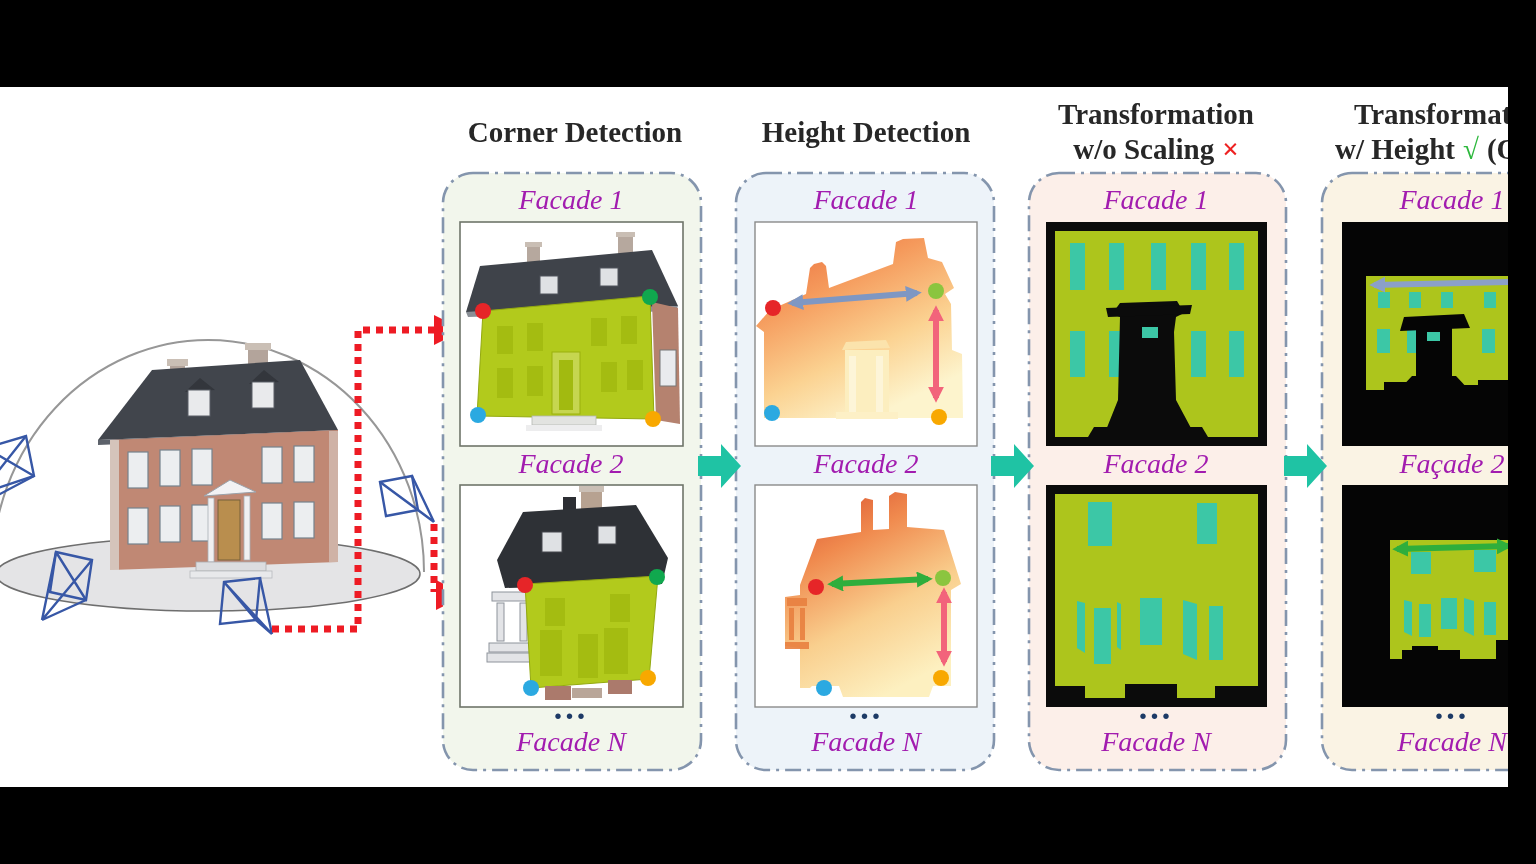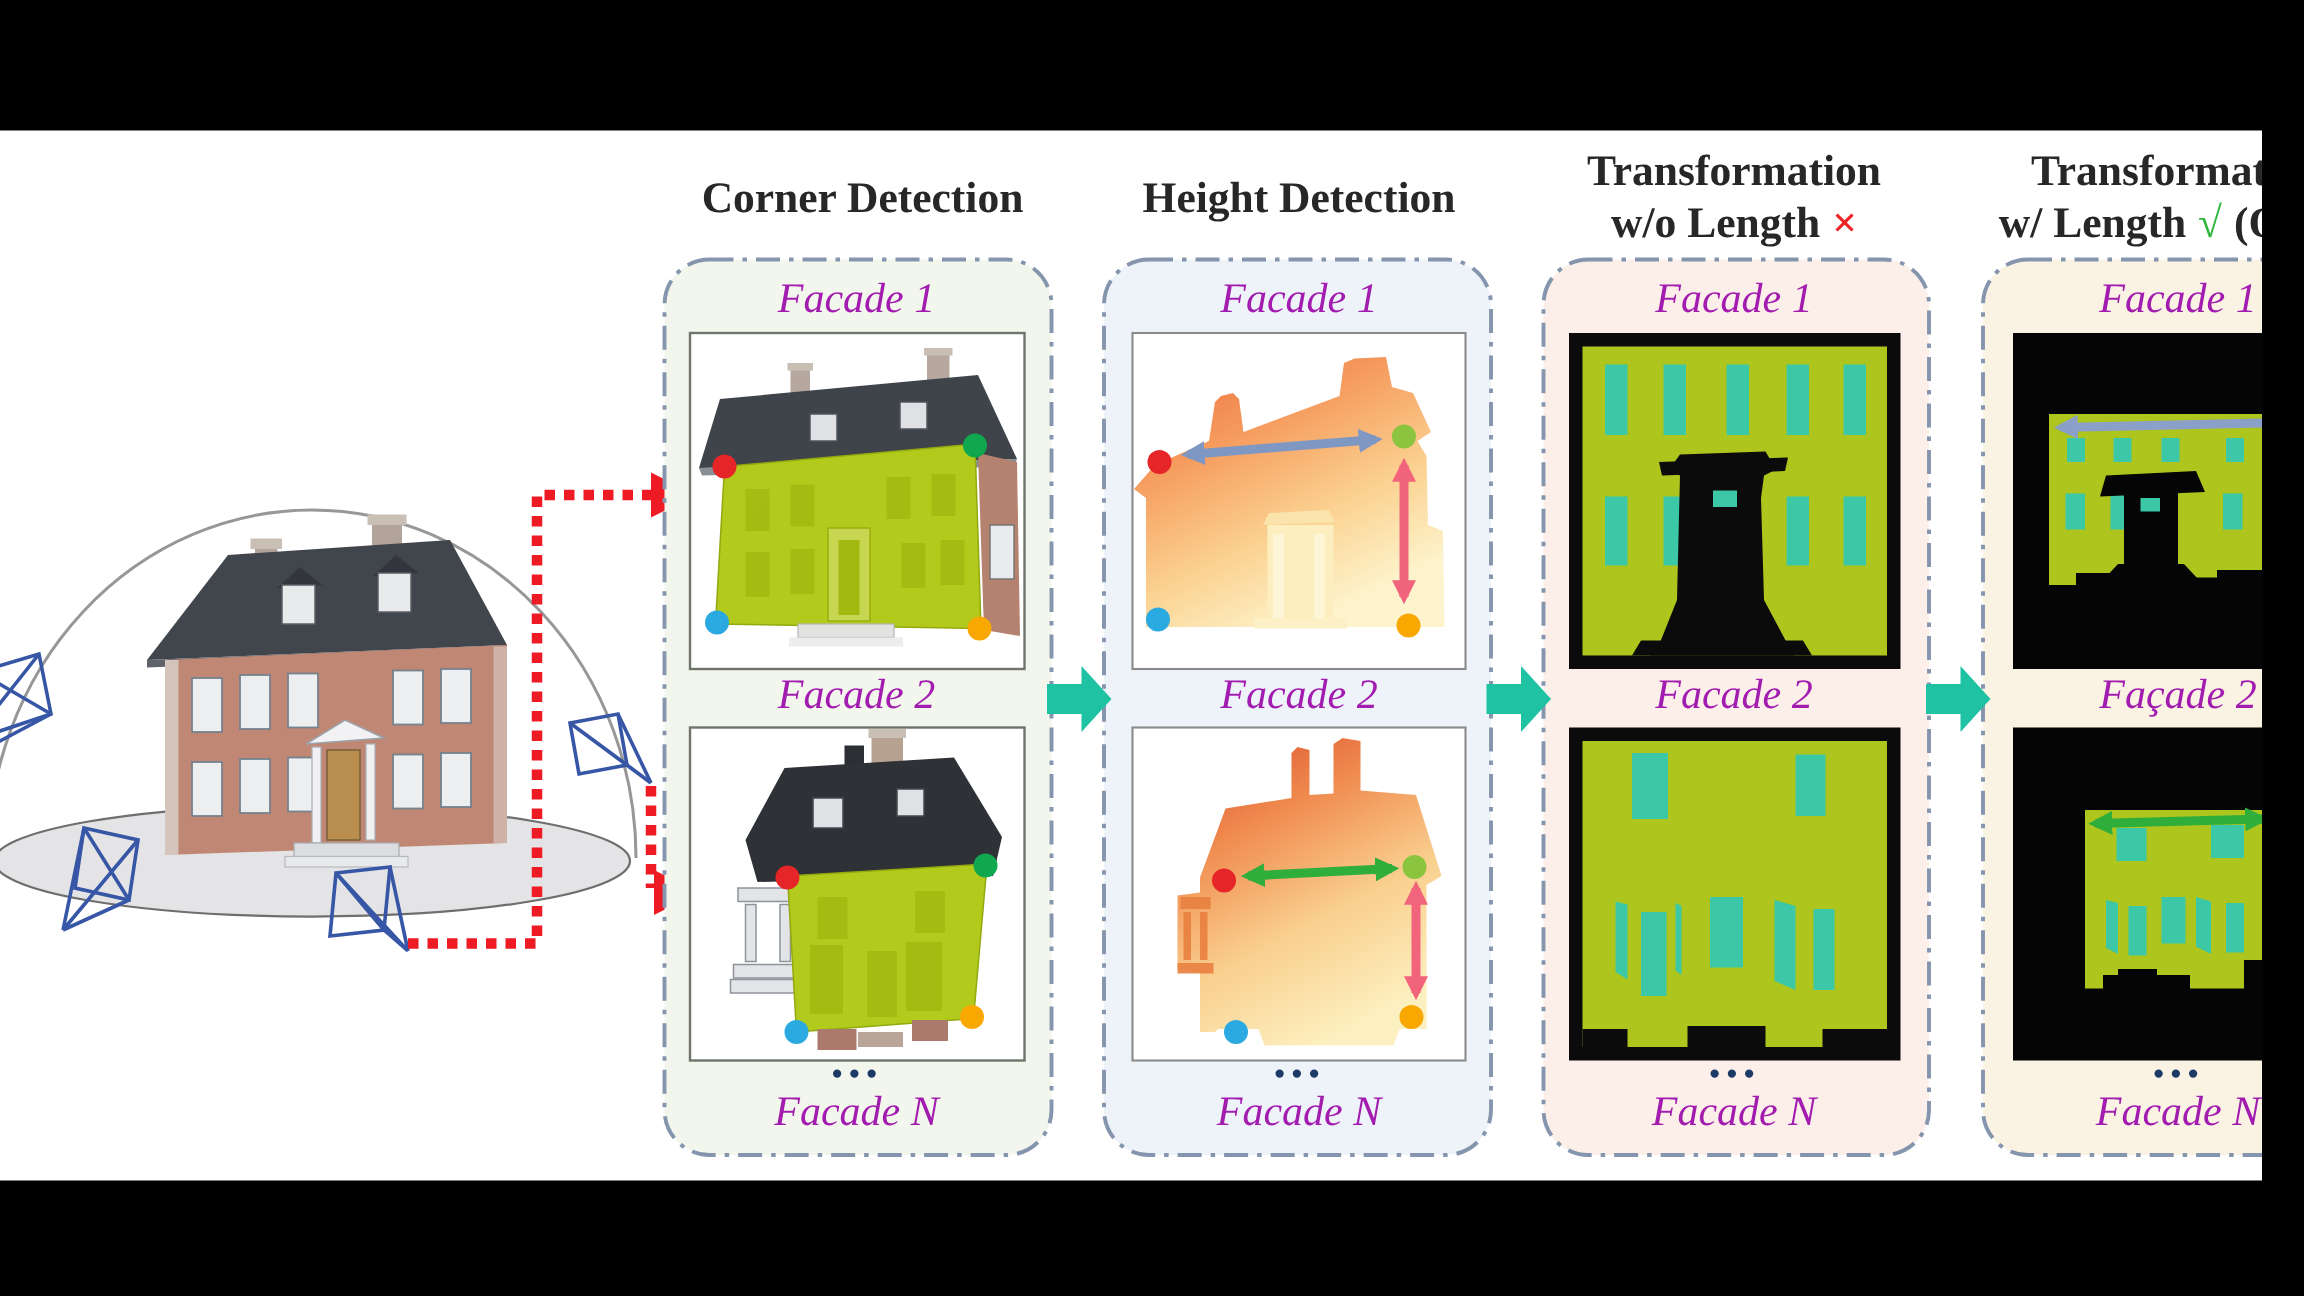--- a/index.html
+++ b/index.html
@@ -321,25 +321,25 @@
   <div class="bar bottom"></div>
 
   <div class="hdr" style="left:415px">
     <div>Corner Detection</div>
   </div>
   <div class="hdr" style="left:706px">
     <div>Height Detection</div>
   </div>
   <div class="hdr" style="left:996px">
     <div>Transformation</div>
-    <div><span>w/o Length</span><span class="mark-red">×</span></div>
+    <div><span>w/o Scaling</span><span class="mark-red">×</span></div>
   </div>
   <div class="hdr" style="left:1292px">
     <div>Transformation</div>
-    <div><span>w/ Length</span><span class="mark-green">√</span><span>(Ours)</span></div>
+    <div><span>w/ Height</span><span class="mark-green">√</span><span>(Ours)</span></div>
   </div>
 
   <div class="flabel" style="left:451px;top:184px">Facade 1</div>
   <div class="flabel" style="left:451px;top:448px">Facade 2</div>
   <div class="fdots" style="left:451px;top:700px">...</div>
   <div class="flabel" style="left:451px;top:726px">Facade N</div>
 
   <div class="flabel" style="left:746px;top:184px">Facade 1</div>
   <div class="flabel" style="left:746px;top:448px">Facade 2</div>
   <div class="fdots" style="left:746px;top:700px">...</div>

